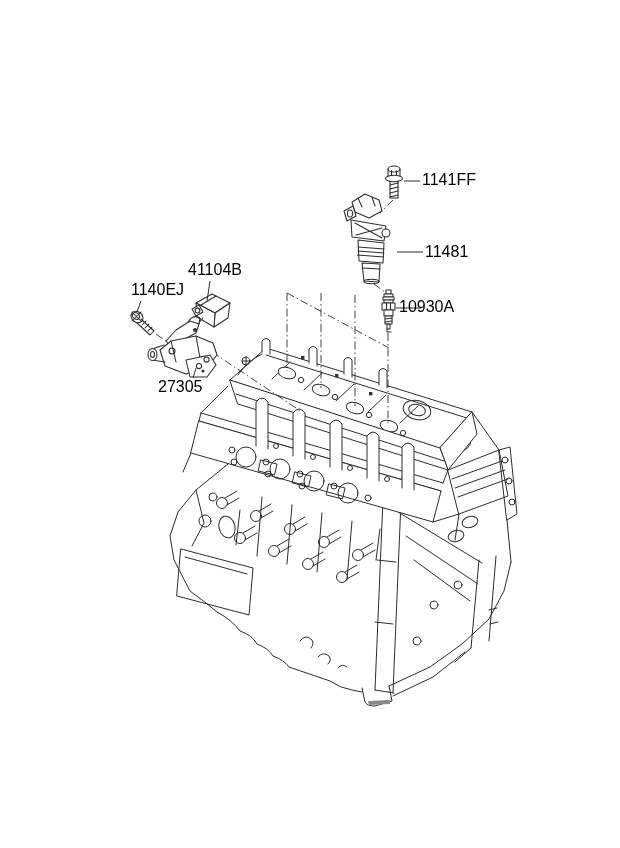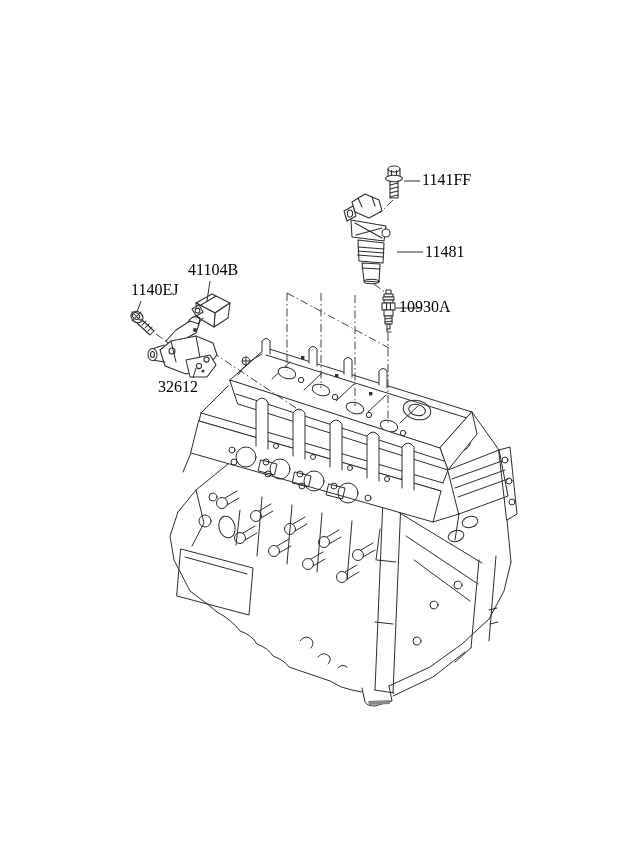--- a/index.html
+++ b/index.html
@@ -1,18 +1,18 @@
 <!DOCTYPE html>
 <html><head>
 <meta charset="utf-8">
 <style>
   html,body{margin:0;padding:0;background:#ffffff;}
   .canvas{
     position:relative;width:620px;height:848px;background:#ffffff;
-    font-family:Liberation Serif, serif;overflow:hidden;
+    font-family:Liberation Sans, sans-serif;overflow:hidden;
   }
   .artwork{position:absolute;left:0;top:0;}
   .callout{
     position:absolute;font-size:16px;line-height:18px;color:#000;
     white-space:nowrap;letter-spacing:0;
   }
   .c-1141ff{left:422px;top:171px}
   .c-27301{left:425px;top:243px}
   .c-10930a{left:399px;top:298px}
   .c-27325b{left:188px;top:261px}
@@ -258,15 +258,15 @@
     <path d="M141,301 L137,312"></path>
     <path d="M196,368 L193,378"></path>
   </g>
 </svg>
 
 <div class="callout c-1141ff">1141FF</div>
 <div class="callout c-27301">11481</div>
 <div class="callout c-10930a">10930A</div>
 <div class="callout c-27325b">41104B</div>
 <div class="callout c-1140ej">1140EJ</div>
-<div class="callout c-27305">32612</div>
+<div class="callout c-27305">27305</div>
 
 </div>
 
 </body></html>

